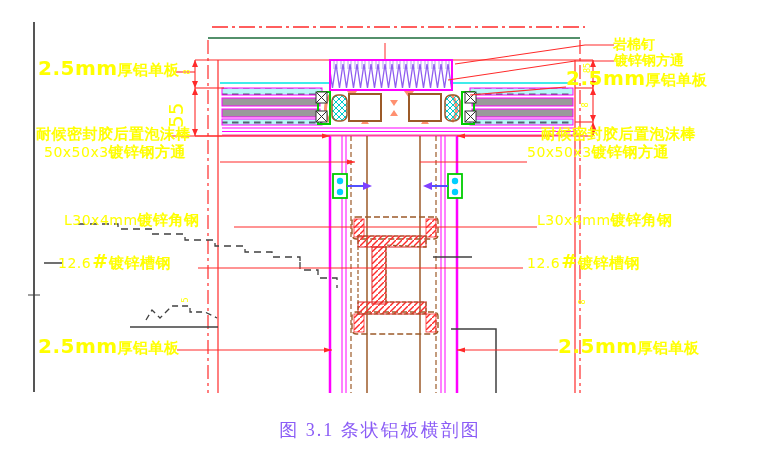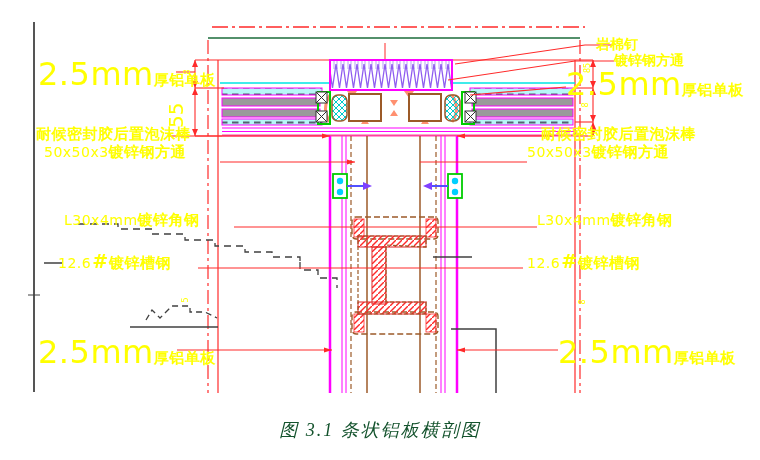--- a/index.html
+++ b/index.html
@@ -1,29 +1,29 @@
 <!DOCTYPE html>
 <html><head>
 <meta charset="utf-8">
 <style>
   html,body{margin:0;padding:0;background:#ffffff;}
   #stage{position:relative;width:760px;height:460px;background:#ffffff;overflow:hidden;
          font-family:"DejaVu Sans",sans-serif;}
   svg{position:absolute;left:0;top:0;}
   .lbl{position:absolute;color:#ffff00;white-space:nowrap;display:flex;align-items:baseline;line-height:1;}
-  .num{font-size:32px;letter-spacing:0.5px;font-weight:400;}
+  .num{font-size:20px;letter-spacing:0.5px;font-weight:700;}
   .num-md{font-size:14px;letter-spacing:0.5px;}
   .cn{font-size:15px;font-weight:bold;letter-spacing:0.5px;}
   .sm{font-size:14px;font-weight:bold;}
   .hash{font-size:19px;font-weight:bold;margin:0 1px;}
   .rot{transform:rotate(-90deg);transform-origin:center center;text-align:center;}
   .dim55{font-size:20px;}
   .tiny{font-size:8px;color:#ffff00;}
-  .caption{position:absolute;left:0;right:0;top:418px;text-align:center;color:#14532d;
-           font-family:"Liberation Serif",serif;font-size:18px;letter-spacing:2px;font-style:italic;}
+  .caption{position:absolute;left:0;right:0;top:418px;text-align:center;color:#8b5cf6;
+           font-family:"Liberation Serif",serif;font-size:18px;letter-spacing:2px;}
 </style>
 </head>
 <body>
 
 <div id="stage">
 
 <svg width="760" height="460" viewBox="0 0 760 460">
   <defs>
     <pattern id="wool" width="7" height="30" patternUnits="userSpaceOnUse">
       <path d="M1,1 L1,9 M5,1 L5,9" stroke="#b9a0f8" stroke-width="1"></path>
@@ -236,21 +236,21 @@
     <span class="num-md">12.6</span>
     <span class="hash">#</span>
     <span class="cn">镀锌槽钢</span>
   </div>
 
   <div class="lbl" style="left:38px;top:336px;">
     <span class="num">2.5mm</span>
     <span class="cn">厚铝单板</span>
   </div>
 
-  <div class="lbl" style="left:596px;top:37px;justify-content:flex-end;">
+  <div class="lbl" style="left:613px;top:37px;justify-content:flex-end;">
     <span class="sm">岩棉钉</span>
   </div>
 
   <div class="lbl" style="left:614px;top:53px;">
     <span class="sm">镀锌钢方通</span>
   </div>
 
   <div class="lbl" style="left:566px;top:68px;">
     <span class="num">2.5mm</span>
     <span class="cn">厚铝单板</span>

